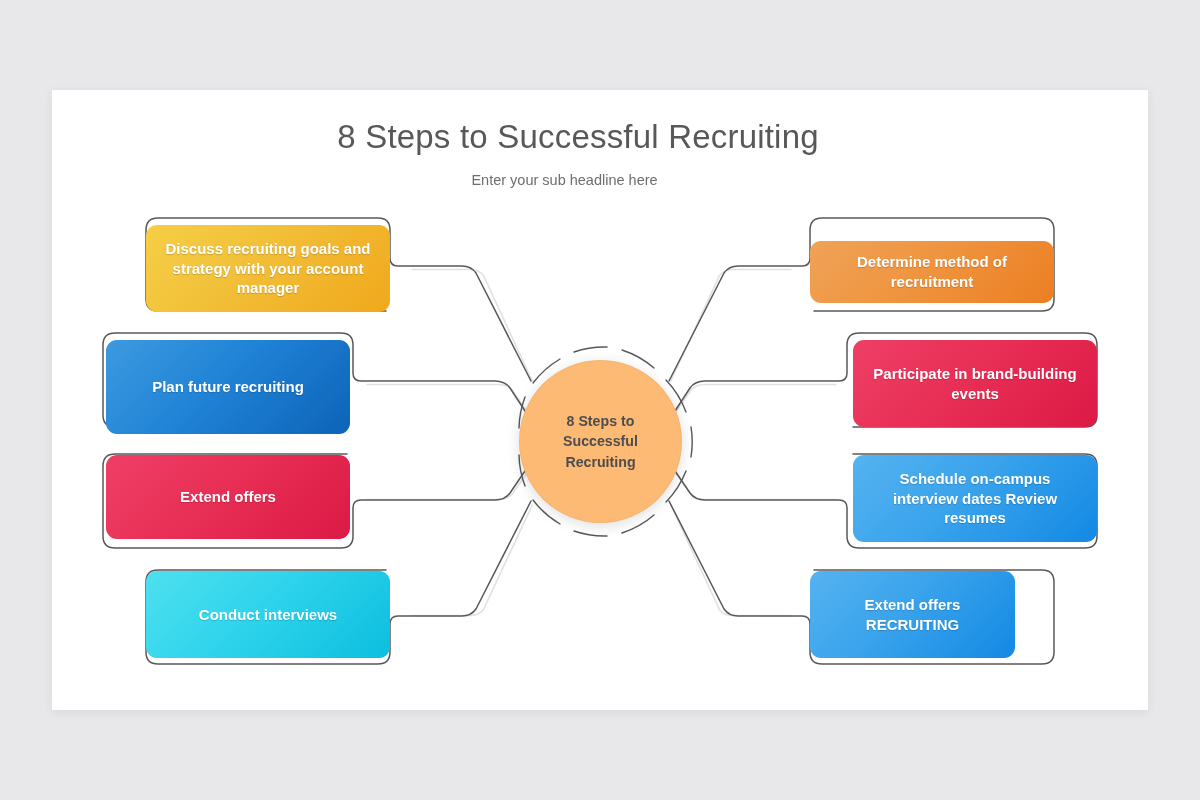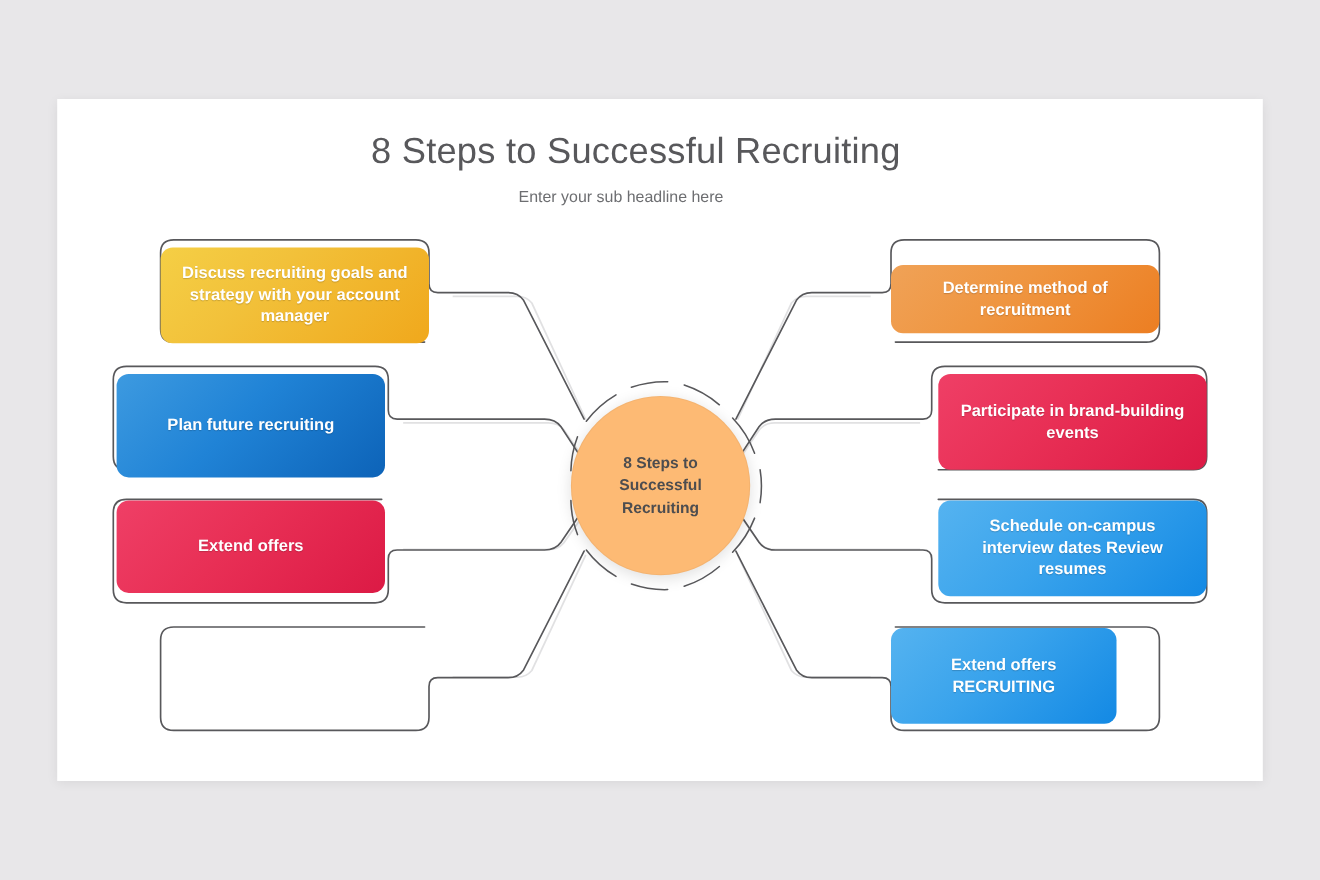--- a/index.html
+++ b/index.html
@@ -211,20 +211,23 @@
   </div>
 
   <div class="node fill-blue" style="left:106px;top:340px;width:244px;height:94px;">
     <span class="label">Plan future recruiting</span>
   </div>
 
   <div class="node fill-crimson" style="left:106px;top:455px;width:244px;height:84px;">
     <span class="label">Extend offers</span>
   </div>
 
+  <div class="node fill-cyan" style="left:146px;top:571px;width:244px;height:87px;">
+    <span class="label">Conduct interviews</span>
+  </div>
 
   <div class="node fill-orange" style="left:810px;top:241px;width:244px;height:62px;">
     <span class="label">Determine method of recruitment</span>
   </div>
 
   <div class="node fill-crimson" style="left:853px;top:340px;width:244px;height:87px;">
     <span class="label">Participate in brand-building events</span>
   </div>
 
   <div class="node fill-ltblue" style="left:853px;top:455px;width:244px;height:87px;">

